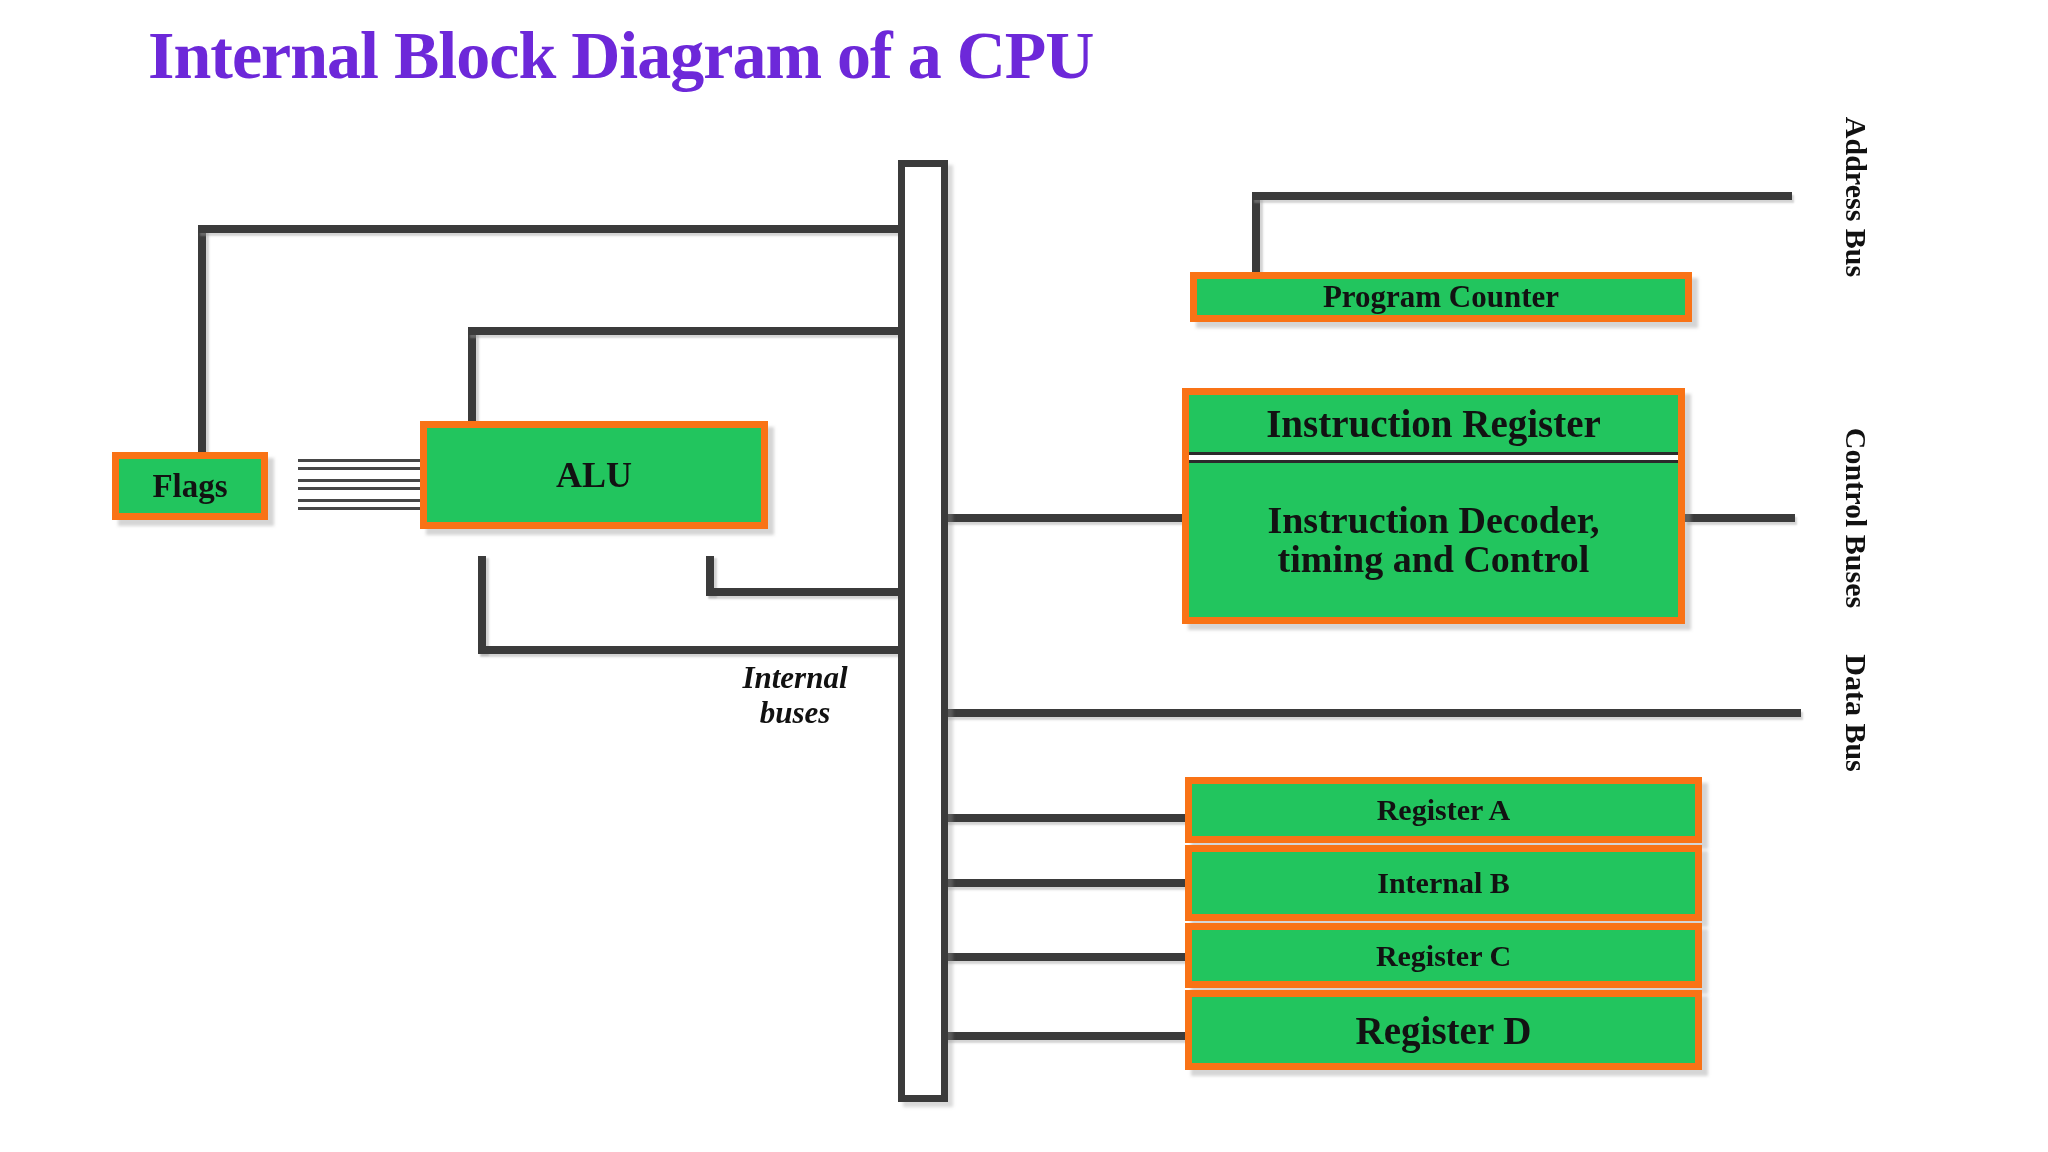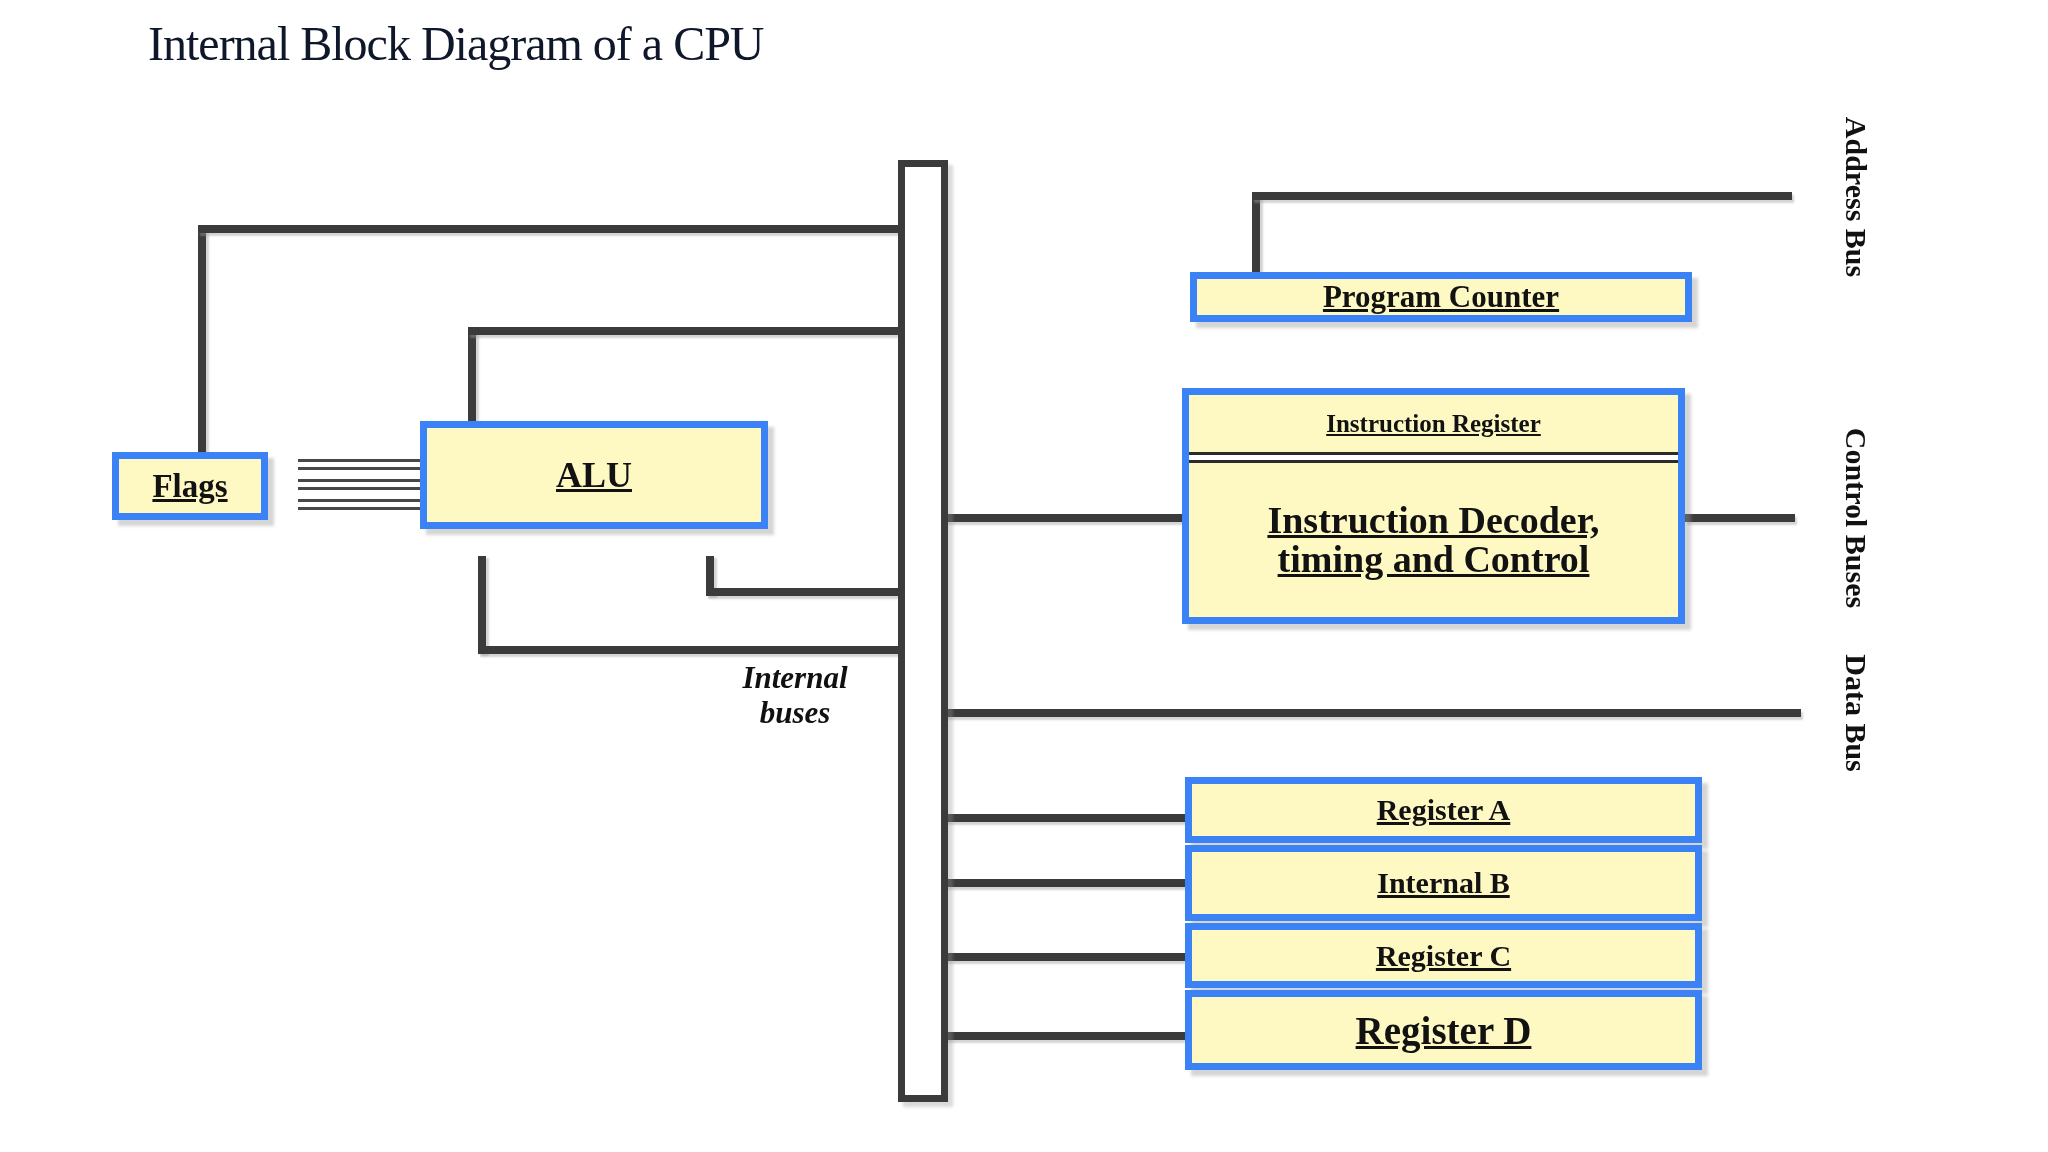--- a/index.html
+++ b/index.html
@@ -1,41 +1,41 @@
 <!DOCTYPE html>
 <html><head>
 <meta charset="utf-8">
 <style>
   html,body{margin:0;padding:0;background:#ffffff;}
   #stage{
     position:relative;width:2048px;height:1152px;background:#ffffff;
     font-family:"Liberation Serif","DejaVu Serif",serif;overflow:hidden;
   }
   .title{
-    position:absolute;left:148px;top:16px;font-size:48px;font-weight:normal;
-    color:#0f172a;letter-spacing:-1px;white-space:nowrap;
+    position:absolute;left:148px;top:16px;font-size:68px;font-weight:bold;
+    color:#6d28d9;letter-spacing:-1px;white-space:nowrap;
   }
   .box{
-    position:absolute;box-sizing:border-box;background:#fef9c3;
-    border:7px solid #3b82f6;box-shadow:6px 6px 3px rgba(150,150,150,0.40);
+    position:absolute;box-sizing:border-box;background:#22c55e;
+    border:7px solid #f97316;box-shadow:6px 6px 3px rgba(150,150,150,0.40);
     display:flex;align-items:center;justify-content:center;
-    font-weight:bold;color:#121212;text-decoration:underline;
+    font-weight:bold;color:#121212;
   }
   .bus{
     position:absolute;box-sizing:border-box;background:#ffffff;
     border:7px solid #3b3b3b;box-shadow:5px 5px 3px rgba(150,150,150,0.35);
   }
   .hline{position:absolute;height:8px;background:#3b3b3b;box-shadow:2px 3px 2px rgba(160,160,160,0.45);}
   .vline{position:absolute;width:8px;background:#3b3b3b;box-shadow:3px 2px 2px rgba(160,160,160,0.45);}
   .channel{
     position:absolute;left:298px;width:122px;height:11px;box-sizing:border-box;
     background:#ffffff;border-top:3px solid #474747;border-bottom:3px solid #474747;
   }
   .irdec{flex-direction:column;align-items:stretch;justify-content:flex-start;padding:0;}
-  .ir-top{height:57px;display:flex;align-items:center;justify-content:center;font-size:25px;font-weight:bold;}
+  .ir-top{height:57px;display:flex;align-items:center;justify-content:center;font-size:39px;font-weight:bold;}
   .ir-divider{height:5px;box-sizing:content-box;border-top:3px solid #2b2b2b;border-bottom:3px solid #2b2b2b;background:#ffffff;}
   .dec-body{flex:1;display:flex;flex-direction:column;align-items:center;justify-content:center;font-size:38px;font-weight:bold;line-height:39px;}
   .freeLabel{position:absolute;font-weight:bold;color:#111;font-style:italic;}
   .internal-buses{left:700px;top:660px;width:190px;text-align:center;font-size:31px;line-height:35px;}
   .rot{
     position:absolute;font-weight:bold;color:#111;font-size:30px;white-space:nowrap;
     transform:translate(-50%,-50%) rotate(90deg);
   }
   .lbl{pointer-events:none;}
 </style>

